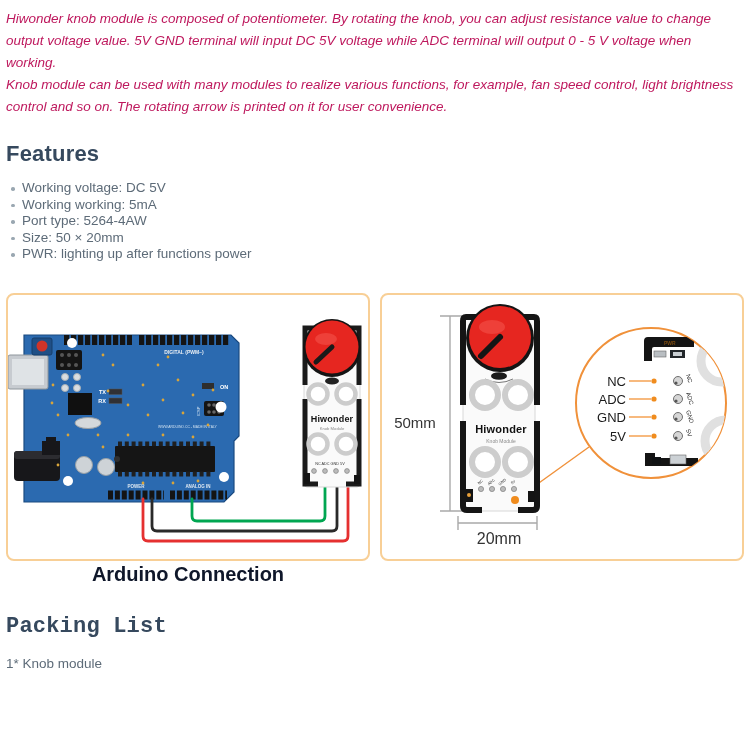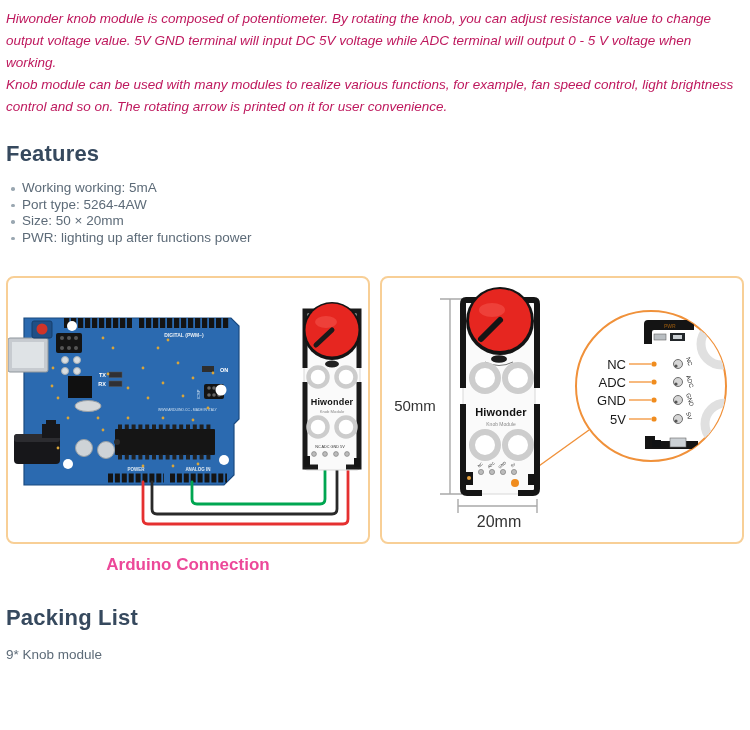--- a/index.html
+++ b/index.html
@@ -8,38 +8,39 @@
   h1,h2{margin:0;font-size:22px;line-height:24px;font-weight:700;color:#36495e;letter-spacing:.2px;}
   .desc{margin-top:6px;}
   .desc p{margin:0;font-size:13.5px;line-height:22px;color:#be185d;font-style:italic;}
   h2.features{margin-top:24px;}
   ul.feature-list{list-style:none;margin:14px 0 0 0;padding:0;}
   ul.feature-list li{position:relative;padding-left:16px;font-size:13.5px;line-height:16.5px;color:#5d6b78;}
   ul.feature-list li::before{content:"";position:absolute;left:5px;top:7px;width:3.5px;height:3.5px;border-radius:50%;background:#9aa7b1;}
   .figures{display:flex;gap:10px;margin-top:30px;}
   .figure{width:364px;}
   .figure-box{box-sizing:border-box;width:364px;height:268px;border:2px solid #f8cf96;border-radius:8px;background:#fff;overflow:hidden;}
-  .figure-caption{text-align:center;font-size:17px;line-height:18px;font-weight:700;color:#ec4899;margin-top:12px;}
-  h2.packing{margin-top:32px;}
+  .figure-caption{text-align:center;font-size:20px;line-height:18px;font-weight:700;color:#0f172a;margin-top:4px;}
+  h2.packing{margin-top:32px;font-family:Liberation Mono, monospace;}
   .packing-items p{margin:9px 0 0 0;font-size:13.5px;line-height:14px;color:#5d6b78;}
   .packing-items p:first-child{margin-top:18px;}
   svg text{font-family:"Liberation Sans","DejaVu Sans",sans-serif;}
 </style>
 </head>
 <body>
 
 <div class="page">
 
   <div class="desc">
     <p>Hiwonder knob module is composed of potentiometer. By rotating the knob, you can adjust resistance value to change output voltage value. 5V GND terminal will input DC 5V voltage while ADC terminal will output 0 - 5 V voltage when working.</p>
     <p>Knob module can be used with many modules to realize various functions, for example, fan speed control, light brightness control and so on. The rotating arrow is printed on it for user convenience.</p>
   </div>
 
   <h2 class="features">Features</h2>
   <ul class="feature-list">
+    <li>Working voltage: DC 5V</li>
     <li>Working working: 5mA</li>
     <li>Port type: 5264-4AW</li>
     <li>Size: 50 × 20mm</li>
     <li>PWR: lighting up after functions power</li>
   </ul>
 
   <div class="figures">
 
     <div class="figure">
       <div class="figure-box">
@@ -294,17 +295,17 @@
               <circle cx="272" cy="141" r="2.6"></circle>
             </g>
           </g>
         </svg>
       </div>
     </div>
   </div>
 
   <h2 class="packing">Packing List</h2>
   <div class="packing-items">
-    <p>9* Knob module</p>
+    <p>1* Knob module</p>
 
   </div>
 
 </div>
 
 </body></html>

